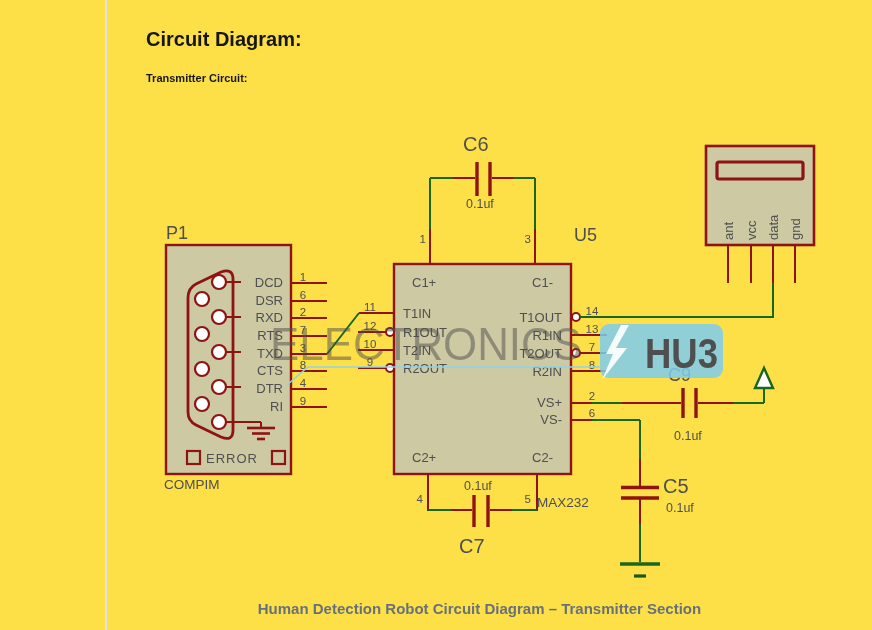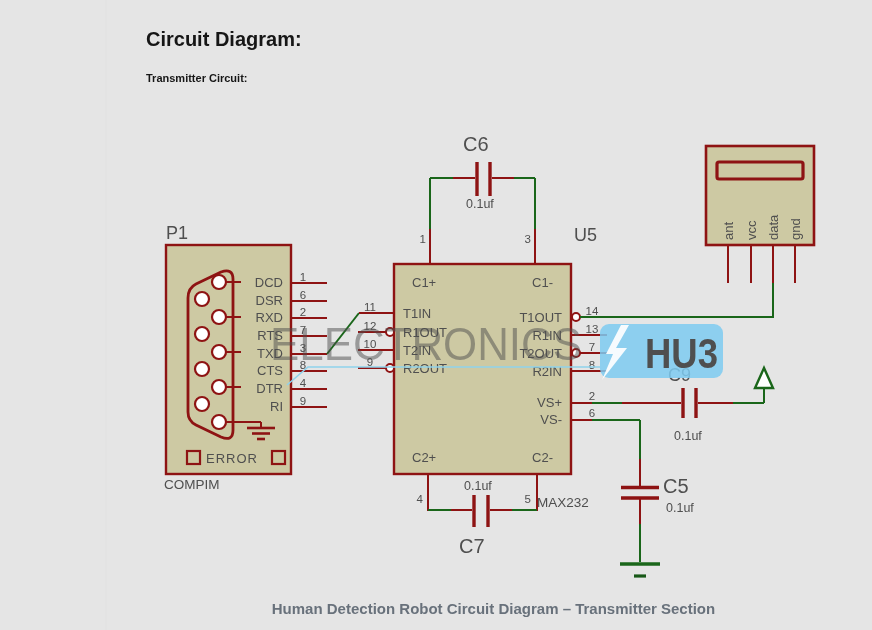--- a/index.html
+++ b/index.html
@@ -1,21 +1,21 @@
 <!DOCTYPE html>
 <html><head>
 <meta charset="utf-8">
 <style>
   html,body{margin:0;padding:0;background:#fff;}
-  .page{position:relative;width:872px;height:630px;background:#e5e5e5;overflow:hidden;
+  .page{position:relative;width:872px;height:630px;background:#fde047;overflow:hidden;
         font-family:"Liberation Sans",sans-serif;}
   .side-divider{position:absolute;left:105px;top:0;width:2px;height:630px;background:#e3e3e3;}
   .heading{position:absolute;left:146px;top:28px;font-size:20px;font-weight:bold;color:#161616;}
   .subheading{position:absolute;left:146px;top:72px;font-size:11px;font-weight:bold;color:#161616;}
-  .caption{position:absolute;left:115px;top:600px;width:757px;text-align:center;
+  .caption{position:absolute;left:101px;top:600px;width:757px;text-align:center;
            font-size:15px;font-weight:bold;color:#68717b;}
   svg.circuit{position:absolute;left:0;top:0;}
   svg.circuit text{font-family:"Liberation Sans","DejaVu Sans",sans-serif;fill:#4f4f4f;}
   .t-ref{font-size:18px;fill:#111;}
   .t-ref-lg{font-size:20px;fill:#111;}
   .t-pin{font-size:13px;fill:#515151;}
   .t-num{font-size:11.5px;fill:#4c4c4c;}
   .t-val{font-size:12.5px;fill:#5a5a5a;}
   .t-model{font-size:13.5px;fill:#454545;}
   .t-error{font-size:13px;fill:#96685c;letter-spacing:1px;}

